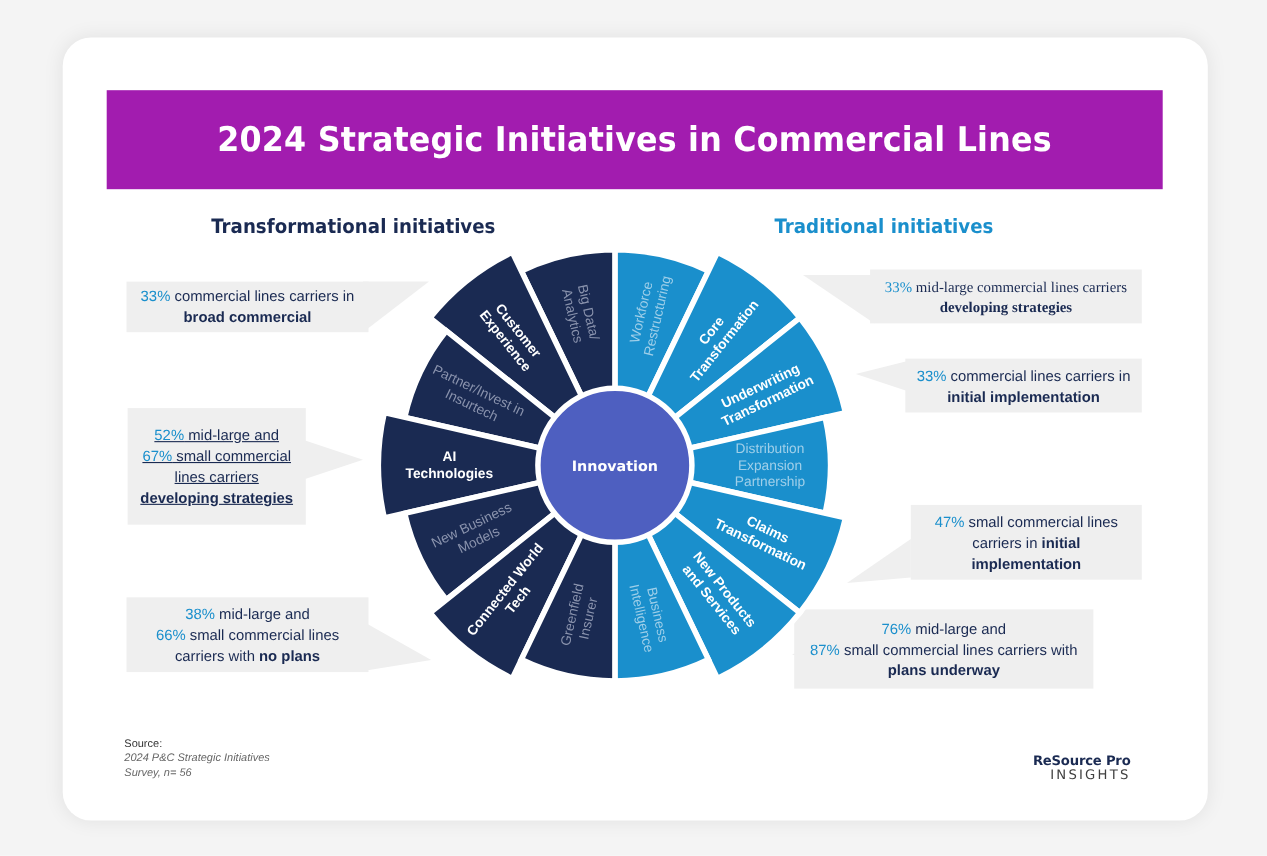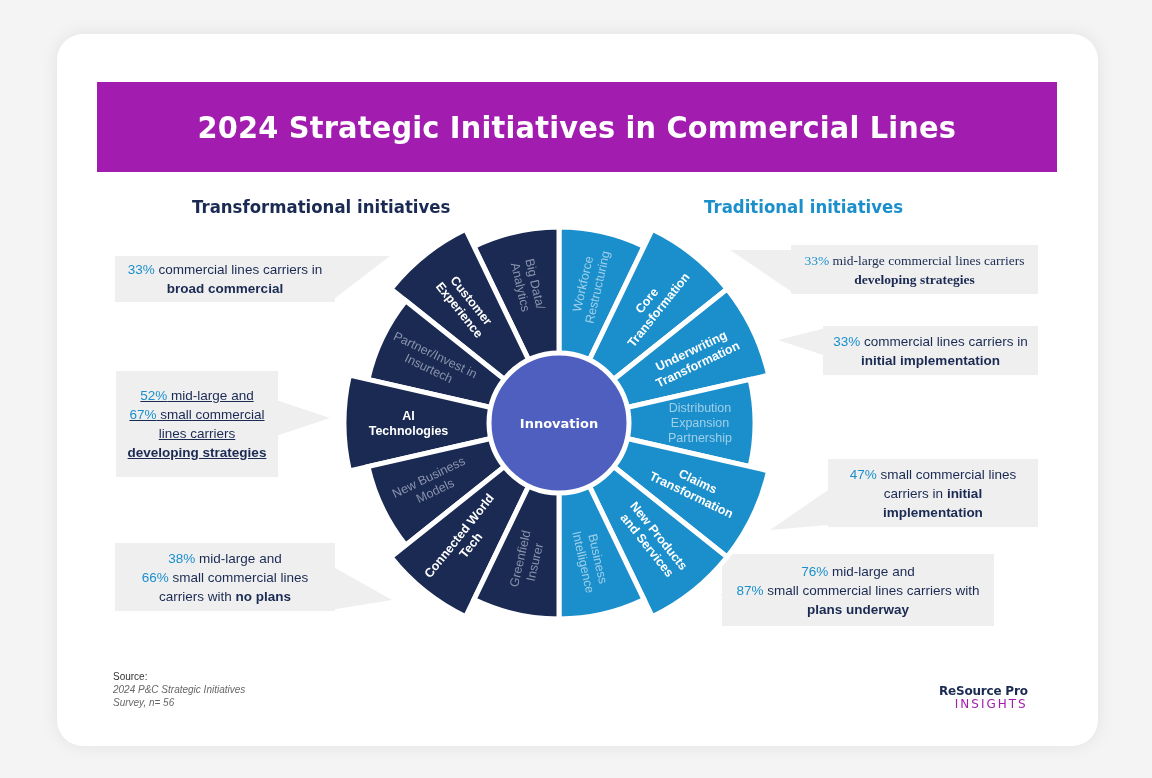--- a/index.html
+++ b/index.html
@@ -13,21 +13,21 @@
   .callout{position:absolute;background:#efefef;color:#1a2a52;font-family:"Liberation Sans",sans-serif;font-size:13.5px;line-height:19px;text-align:center;display:flex;align-items:center;justify-content:center;box-sizing:border-box;padding:4px 8px;}
   .callout .pct{color:#1a8fcc;}
   .callout b{font-weight:bold;}
   svg.pointers{position:absolute;left:0;top:0;}
   svg.wheel{position:absolute;left:0;top:0;}
   .source{position:absolute;left:113px;top:670px;font-family:Liberation Sans, sans-serif;font-size:10px;color:#555;line-height:13px;}
   .source .lbl{color:#333;}
   .source i{color:#666;}
   .logo{position:absolute;left:911px;top:684px;text-align:right;margin-left:28px;}
   .logo .l1{font-family:"DejaVu Sans",sans-serif;font-weight:bold;font-size:12px;color:#1a2a52;letter-spacing:-0.2px;}
-  .logo .l2{font-family:"DejaVu Sans",sans-serif;font-size:12px;color:#a21caf;letter-spacing:2px;margin-top:-1px;}
+  .logo .l2{font-family:"DejaVu Sans",sans-serif;font-size:12px;color:#404040;letter-spacing:2px;margin-top:-1px;}
 </style>
 </head>
 <body>
 
 <div class="card"></div>
 
 <div class="banner">
   <h1>2024 Strategic Initiatives in Commercial Lines</h1>
 </div>
 

